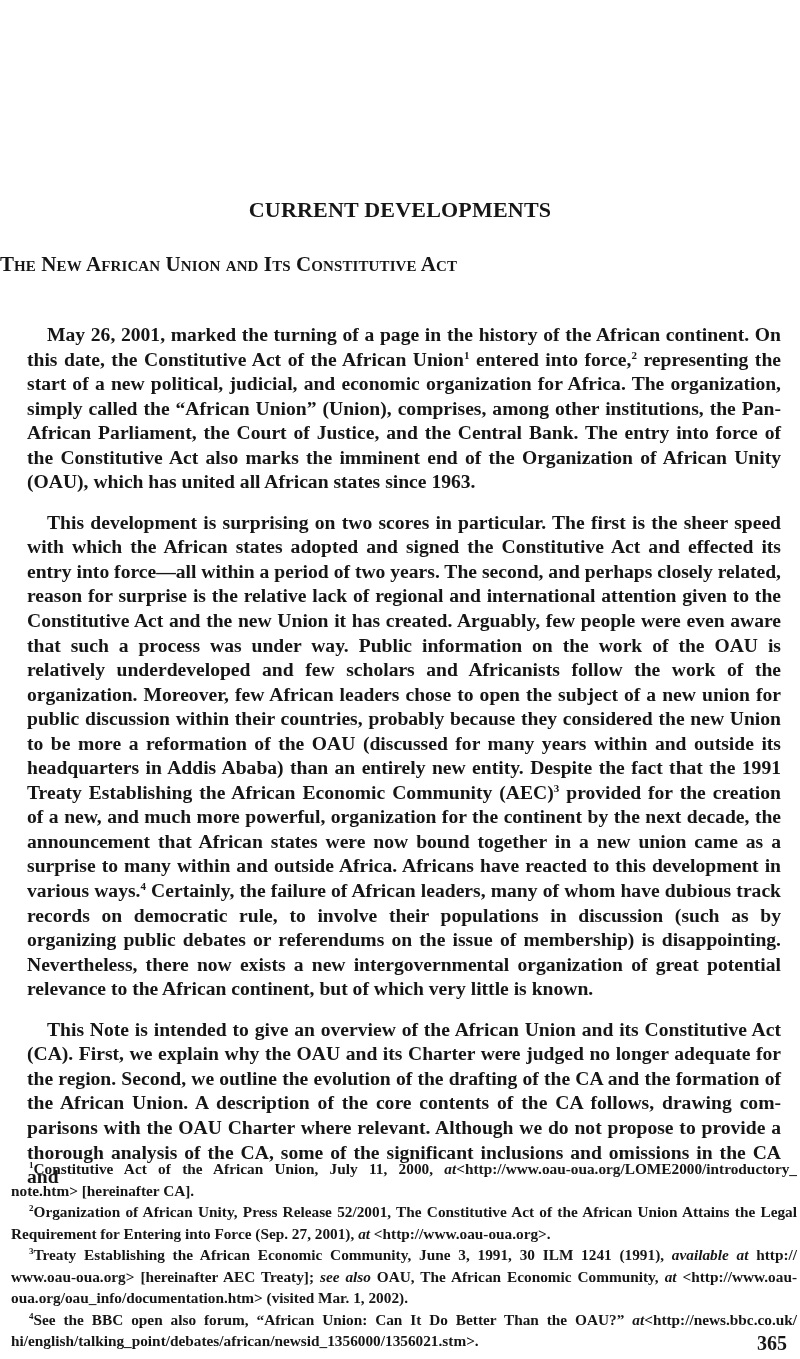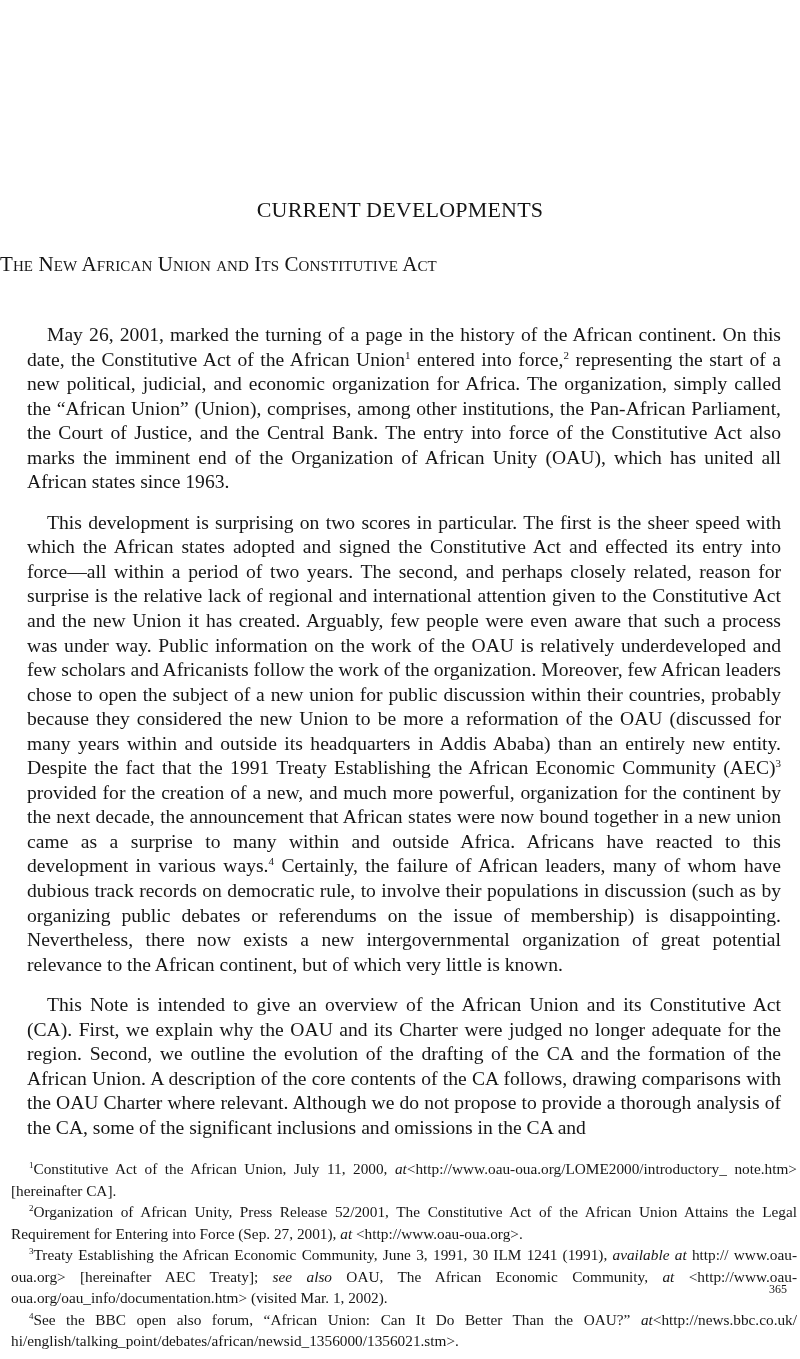--- a/index.html
+++ b/index.html
@@ -1,20 +1,20 @@
 <!DOCTYPE html>
 <html><head>
 <meta charset="utf-8">
 <style>
   html, body { margin: 0; padding: 0; background: #ffffff; }
   body {
     width: 800px; height: 1359px; position: relative; overflow: hidden;
     font-family: "Liberation Serif", "DejaVu Serif", serif; color: #161616;
   }
-  .page { position: absolute; left: 0; top: 0; width: 800px; height: 1205px; }
+  .page { position: absolute; left: 0; top: 0; width: 800px; height: 1205px; font-weight: bold; }
   .section-title {
     position: absolute; left: 0; width: 800px; top: 196px;
     text-align: center; font-size: 22px; letter-spacing: 0.2px; line-height: 28px;
   }
   .article-title {
     position: absolute; left: 0; width: 800px; top: 250px;
     font-size: 21px; line-height: 28px; font-variant: small-caps;
     letter-spacing: 0.1px;
   }
   .body-text {
@@ -25,21 +25,21 @@
   .body-text p { margin: 16px; text-indent: 20px; }
   sup { font-size: 11px; line-height: 0; vertical-align: 7px; }
   .footnotes {
     position: absolute; left: 11px; width: 786px; top: 1158px;
     font-size: 15.3px; line-height: 21.5px; text-align: justify;
   }
   .footnotes p { margin: 0; text-indent: 18px; }
   .footnotes sup { font-size: 9px; vertical-align: 6px; }
   .fn-url { }
   .page-number {
-    position: absolute; right: 13px; top: 1282px; font-size: 12px;
+    position: absolute; right: 13px; top: 1332px; font-size: 20px;
   }
   em { font-style: italic; }
 </style>
 </head>
 <body>
 
 <div class="page">
 
   <div class="section-title">CURRENT DEVELOPMENTS</div>
   <div class="article-title">The New African Union and Its Constitutive Act</div>

